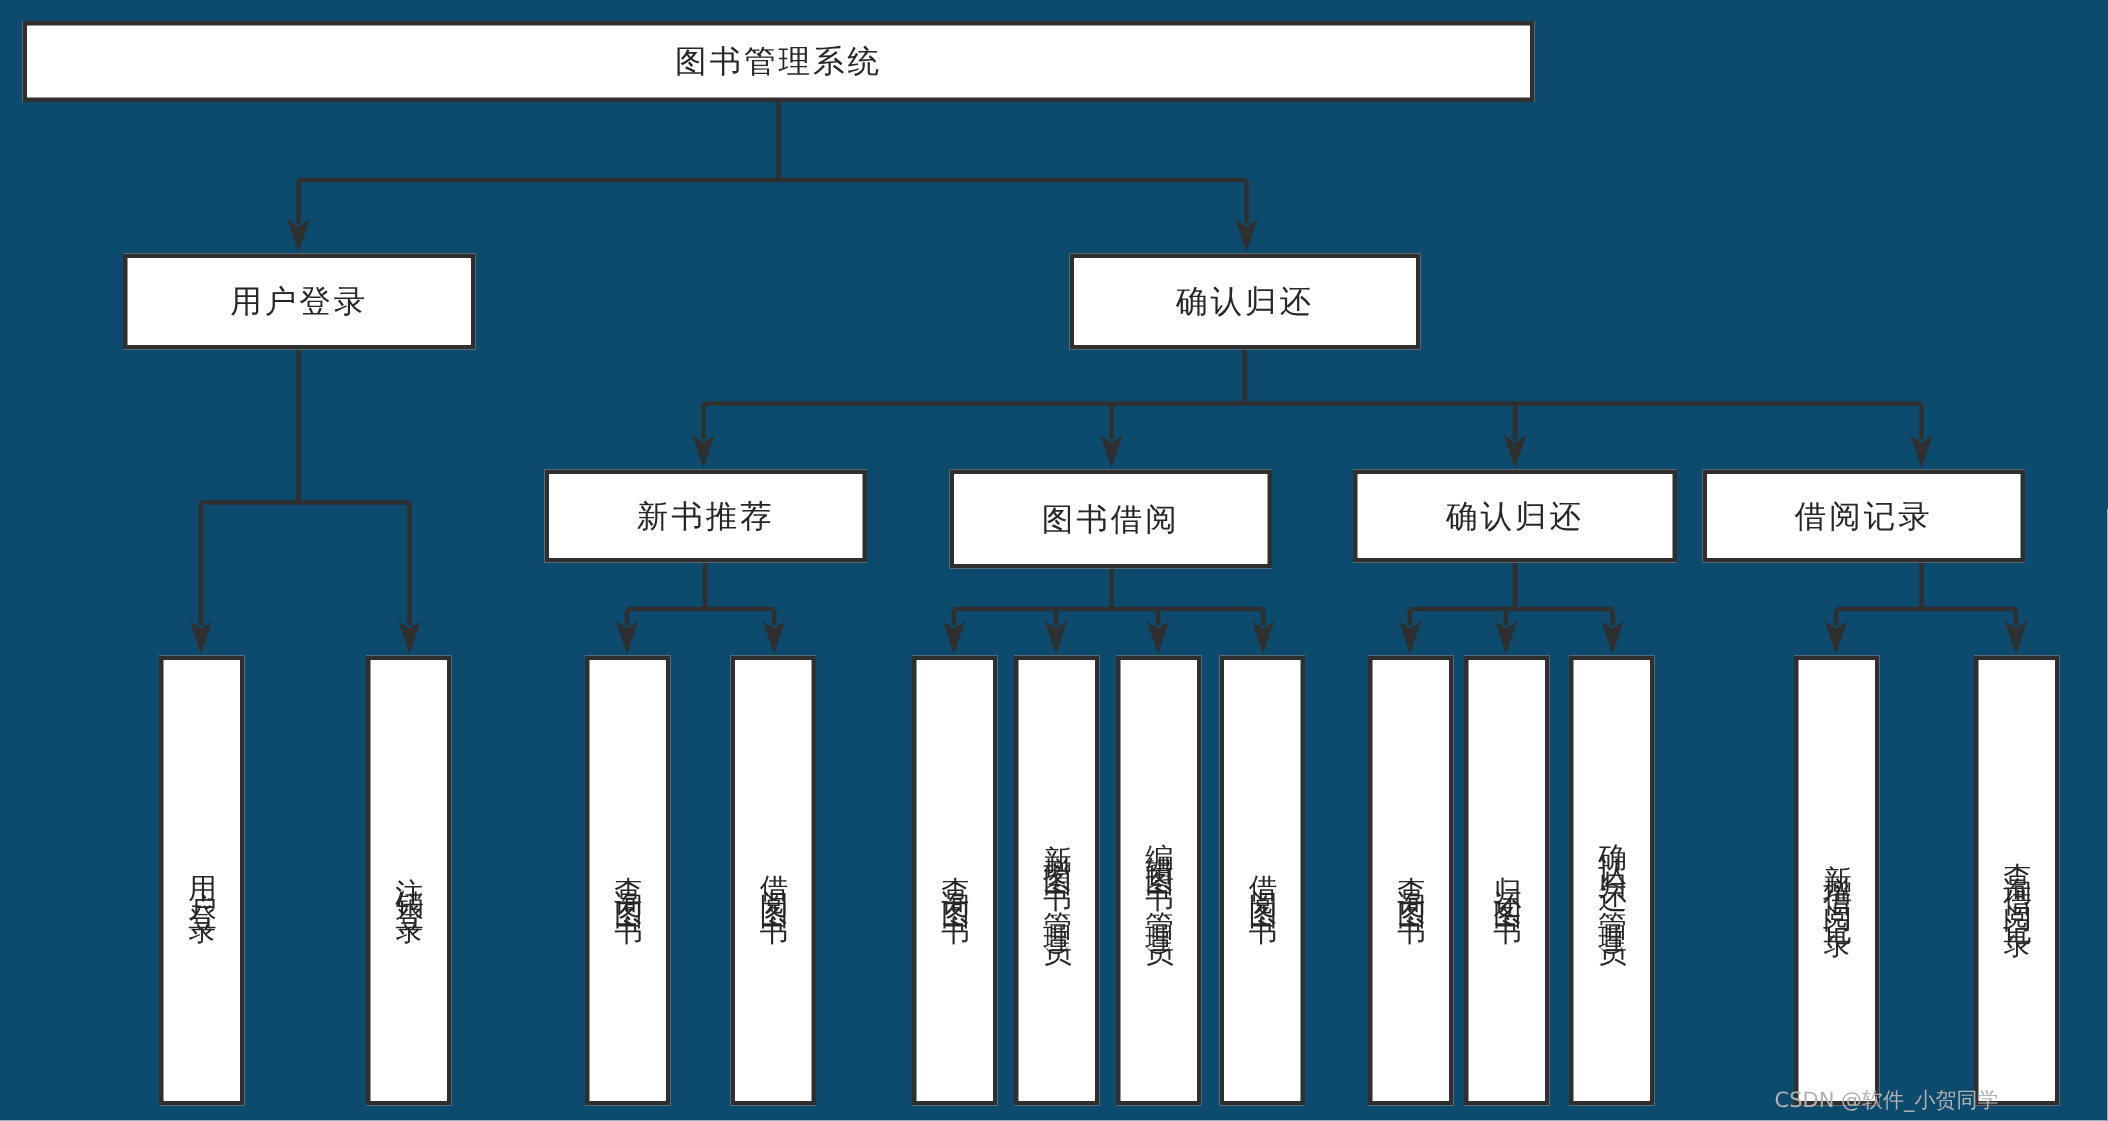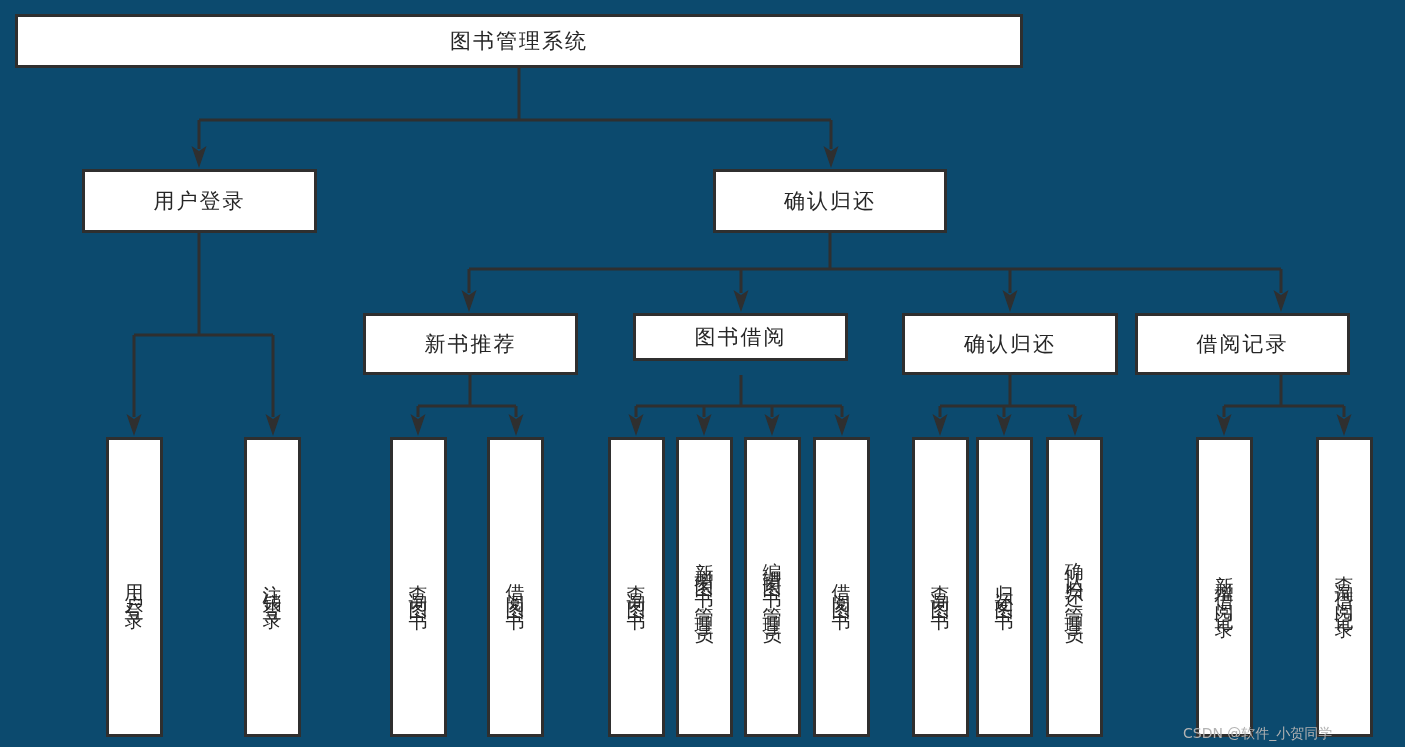--- a/index.html
+++ b/index.html
@@ -122,21 +122,21 @@
   <div class="hnode" style="left:82px;top:169px;width:235px;height:64px">
     <span>用户登录</span>
   </div>
   <div class="hnode" style="left:713px;top:169px;width:234px;height:64px">
     <span>确认归还</span>
   </div>
 
   <div class="hnode" style="left:363px;top:313px;width:215px;height:62px">
     <span>新书推荐</span>
   </div>
-  <div class="hnode" style="left:633px;top:313px;width:215px;height:48px">
+  <div class="hnode" style="left:633px;top:313px;width:215px;height:66px">
     <span>图书借阅</span>
   </div>
   <div class="hnode" style="left:902px;top:313px;width:216px;height:62px">
     <span>确认归还</span>
   </div>
   <div class="hnode" style="left:1135px;top:313px;width:215px;height:62px">
     <span>借阅记录</span>
   </div>
 
   <div class="vnode" style="left:106px">

